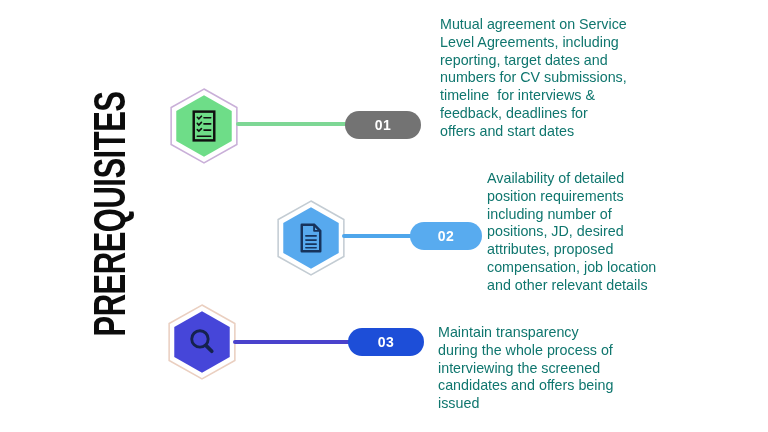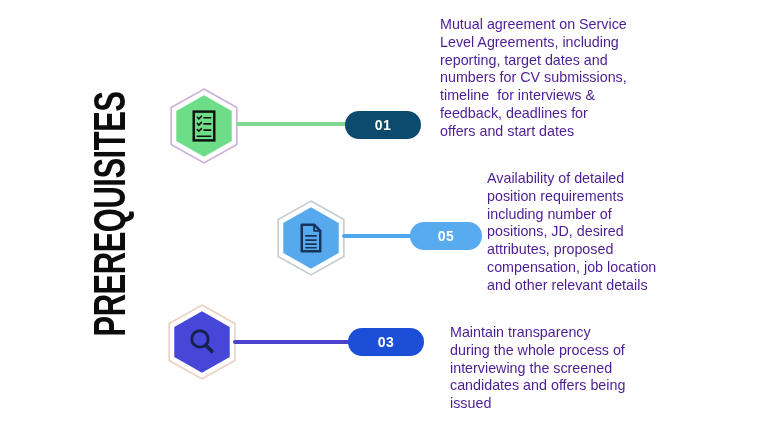--- a/index.html
+++ b/index.html
@@ -44,26 +44,26 @@
     align-items: center;
     justify-content: center;
   }
   .badge1 { left: 345px; top: 111px; width: 76px; }
   .badge2 { left: 410px; top: 222px; width: 72px; }
   .badge3 { left: 348px; top: 328px; width: 76px; }
   .desc {
     position: absolute;
     font-size: 14.3px;
     line-height: 17.8px;
-    color: #4c1d95;
+    color: #0f766e;
     white-space: pre-wrap;
   }
   .desc1 { left: 440px; top: 16px; width: 240px; }
   .desc2 { left: 487px; top: 170px; width: 240px; }
-  .desc3 { left: 438px; top: 324px; width: 245px; margin-left: 12px; }
+  .desc3 { left: 438px; top: 324px; width: 245px; }
 </style>
 </head>
 <body>
 
 <div class="slide">
 
   <div class="title">PREREQUISITES</div>
 
   <svg class="hex hex1" viewBox="0 0 68 74">
     <polygon points="34,1 66,19 66,55 34,73 2,55 2,19" fill="none" stroke-width="1.5" stroke="#c9afd8"></polygon>
@@ -73,21 +73,21 @@
       <polyline points="27.5,28.5 29,30 31.5,27.5" stroke-width="1.6"></polyline>
       <line x1="34" y1="29" x2="40.5" y2="29" stroke-width="1.6"></line>
       <polyline points="27.5,34.5 29,36 31.5,33.5" stroke-width="1.6"></polyline>
       <line x1="34" y1="35" x2="40.5" y2="35" stroke-width="1.6"></line>
       <polyline points="27.5,40.5 29,42 31.5,39.5" stroke-width="1.6"></polyline>
       <line x1="34" y1="41" x2="40.5" y2="41" stroke-width="1.6"></line>
       <line x1="27.5" y1="47" x2="40.5" y2="47" stroke-width="1.6"></line>
     </g>
   </svg>
   <div class="connector line1" style="background-color: rgb(126, 215, 149);"></div>
-  <div class="badge badge1" style="background-color: #0c4a6e;">01</div>
+  <div class="badge badge1" style="background-color: #737373;">01</div>
   <div class="desc desc1">Mutual agreement on Service
 Level Agreements, including
 reporting, target dates and
 numbers for CV submissions,
 timeline  for interviews &amp;
 feedback, deadlines for
 offers and start dates</div>
 
   <svg class="hex hex2" viewBox="0 0 68 74">
     <polygon points="34,1 66,19 66,55 34,73 2,55 2,19" fill="none" stroke-width="1.5" stroke="#c3ccd3"></polygon>
@@ -95,21 +95,21 @@
     <g fill="none" stroke-linejoin="round" stroke-linecap="round" stroke="#17335c">
       <path d="M 25 24 L 37 24 L 43 30 L 43 50 L 25 50 Z" stroke-width="2.4"></path>
       <path d="M 37 24 L 37 30 L 43 30" stroke-width="1.8"></path>
       <line x1="29" y1="35" x2="39" y2="35" stroke-width="1.6"></line>
       <line x1="29" y1="39" x2="39" y2="39" stroke-width="1.6"></line>
       <line x1="29" y1="43" x2="39" y2="43" stroke-width="1.6"></line>
       <line x1="29" y1="46.5" x2="39" y2="46.5" stroke-width="1.6"></line>
     </g>
   </svg>
   <div class="connector line2" style="background-color: rgb(79, 166, 235);"></div>
-  <div class="badge badge2" style="background-color: rgb(88, 171, 239);">05</div>
+  <div class="badge badge2" style="background-color: rgb(88, 171, 239);">02</div>
   <div class="desc desc2">Availability of detailed
 position requirements
 including number of
 positions, JD, desired
 attributes, proposed
 compensation, job location
 and other relevant details</div>
 
   <svg class="hex hex3" viewBox="0 0 68 74">
     <polygon points="34,1 66,19 66,55 34,73 2,55 2,19" fill="none" stroke-width="1.5" stroke="#eacfc0"></polygon>

